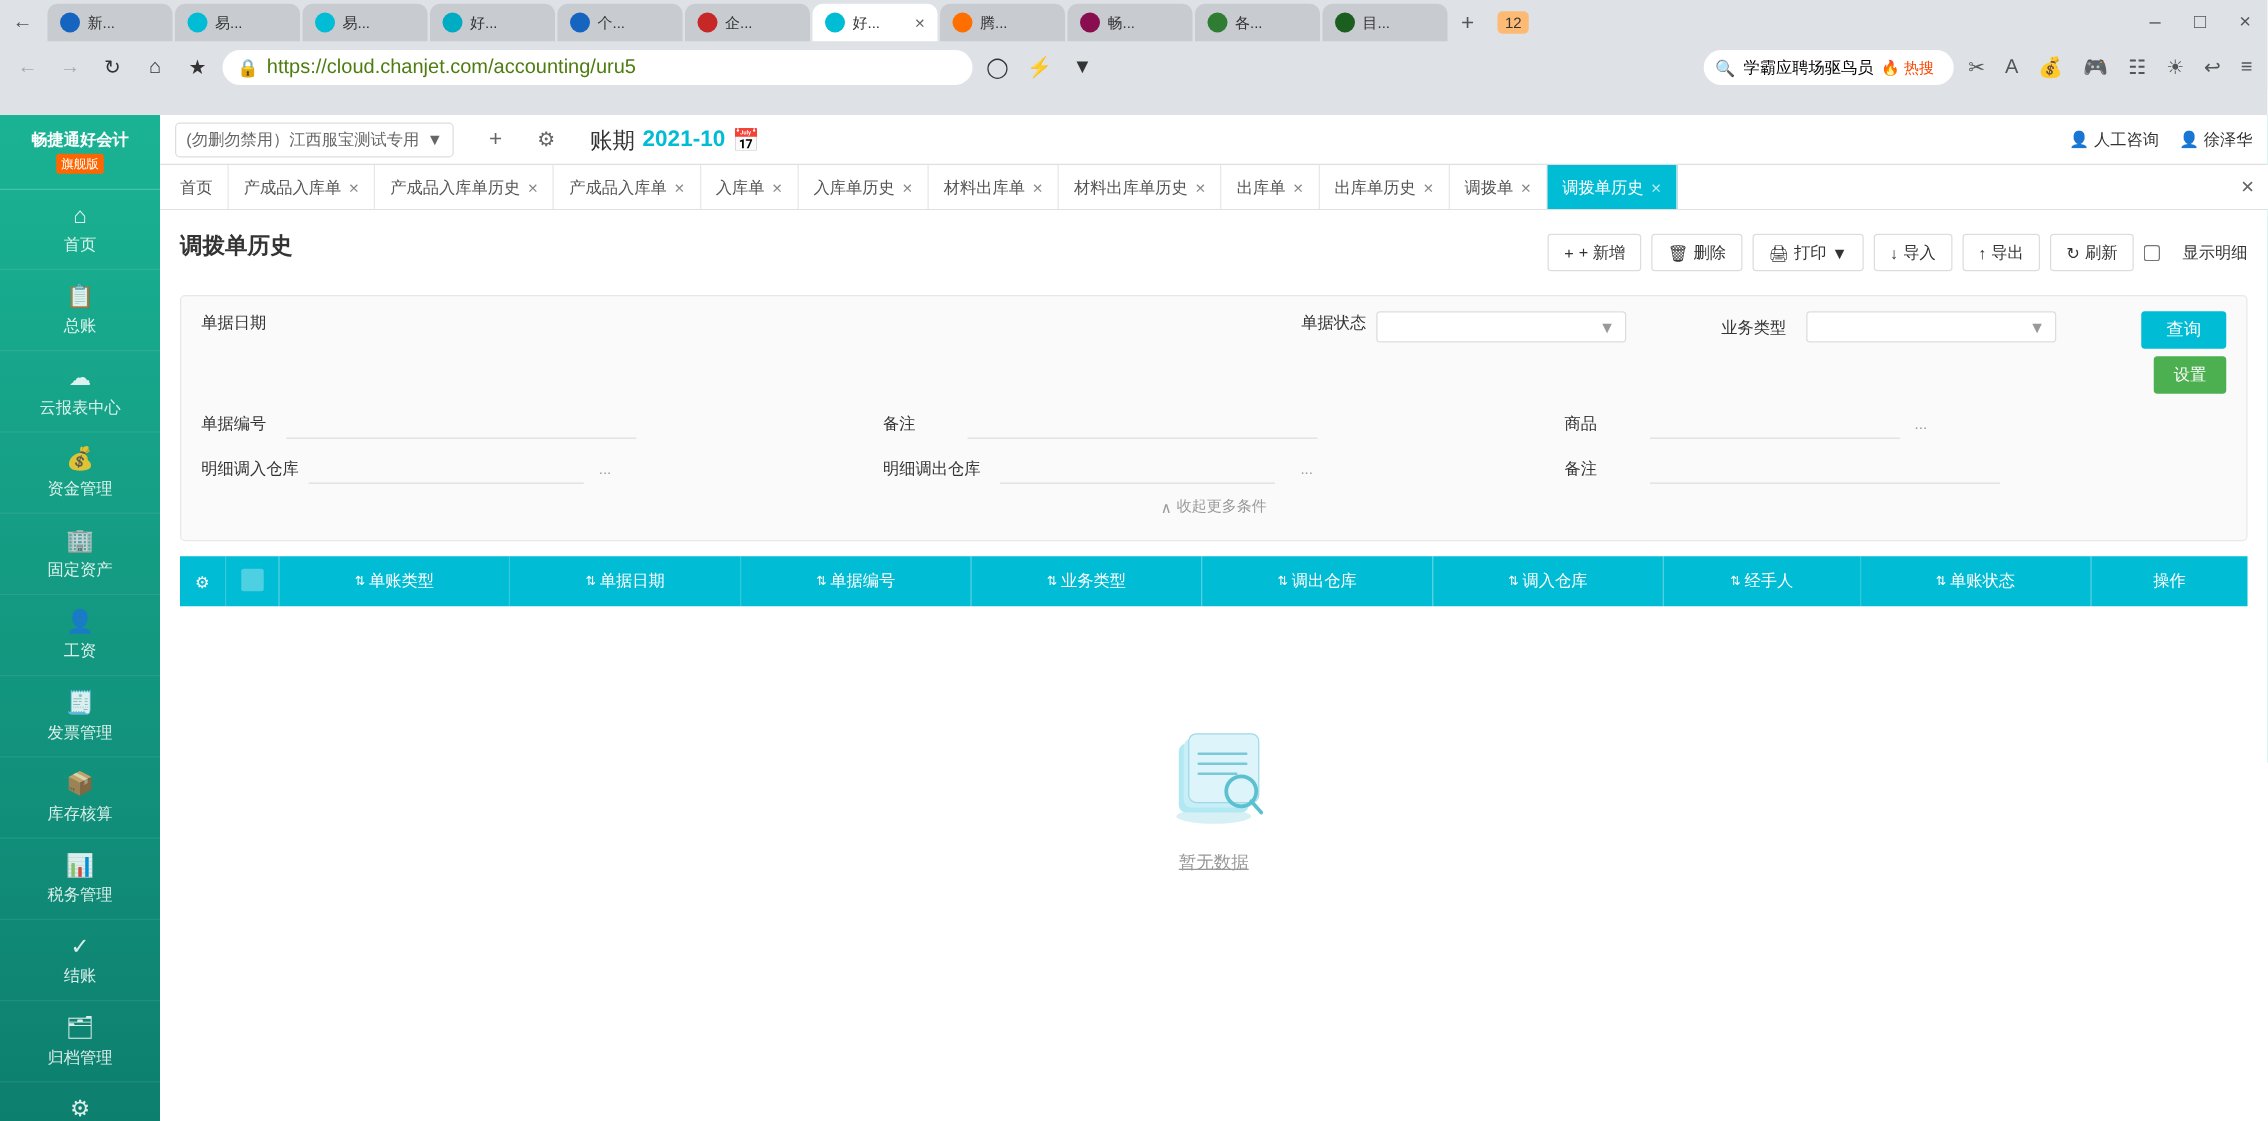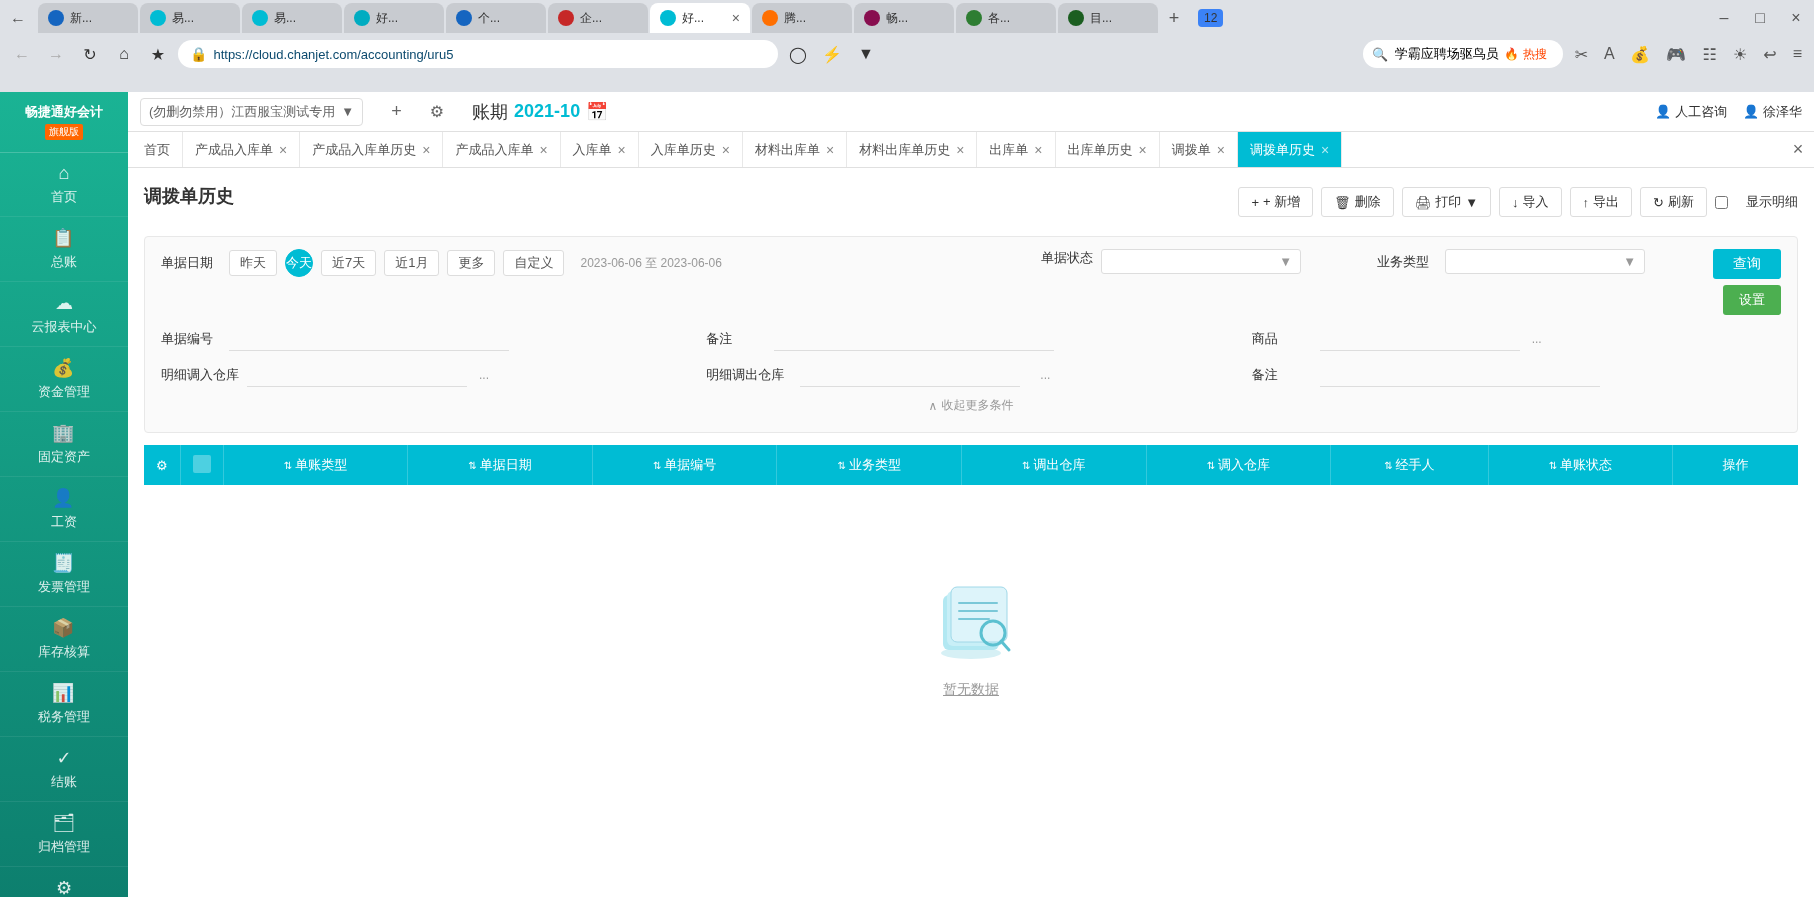--- a/index.html
+++ b/index.html
@@ -39,21 +39,21 @@
     }
     .tab-favicon {
       width: 16px;
       height: 16px;
       border-radius: 50%;
       flex-shrink: 0;
     }
     .tab-title { overflow: hidden; text-overflow: ellipsis; flex: 1; }
     .tab-close { font-size: 14px; color: #666; cursor: pointer; margin-left: 4px; }
     .tab-new { width: 28px; height: 28px; display: flex; align-items: center; justify-content: center; font-size: 18px; cursor: pointer; color: #555; border-radius: 50%; }
-    .tab-count { background: #3b82f6; border-radius: 4px; padding: 2px 6px; font-size: 12px; color: #333; margin-left: 8px; }
+    .tab-count { background: #fdba74; border-radius: 4px; padding: 2px 6px; font-size: 12px; color: #333; margin-left: 8px; }
     .tab-actions { margin-left: auto; display: flex; align-items: center; gap: 8px; }
     .browser-btn { width: 28px; height: 28px; display: flex; align-items: center; justify-content: center; font-size: 16px; color: #555; cursor: pointer; border-radius: 4px; }
 
     
     .address-bar {
       display: flex;
       align-items: center;
       height: 36px;
       background: #dee1e6;
       padding: 4px 8px;
@@ -69,21 +69,21 @@
       border: none;
       background: #fff;
       padding: 0 12px;
       font-size: 13px;
       color: #333;
       display: flex;
       align-items: center;
       gap: 6px;
     }
     .address-icon { color: #4caf50; font-size: 14px; }
-    .address-text { color: #0c4a6e; font-size: 13px; }
+    .address-text { color: #4d7c0f; font-size: 16px; }
     .browser-tools { margin-left: auto; display: flex; align-items: center; gap: 8px; }
     .search-box {
       display: flex;
       align-items: center;
       background: #fff;
       border-radius: 14px;
       height: 28px;
       padding: 0 10px;
       gap: 6px;
       font-size: 13px;
@@ -684,29 +684,20 @@
             <span>显示明细</span>
           </div>
         </div>
       </div>
 
       <div class="filter-area">
 
         <div style="display:flex;align-items:flex-start;gap:16px;margin-bottom:12px;">
           <div style="display:flex;align-items:center;gap:8px;flex:1;">
             <span class="filter-label">单据日期</span>
-            <div class="date-filters">
-              <button class="date-btn">昨天</button>
-              <button class="date-btn active">今天</button>
-              <button class="date-btn">近7天</button>
-              <button class="date-btn">近1月</button>
-              <button class="date-btn">更多</button>
-              <button class="date-btn">自定义</button>
-              <span class="date-range">2023-06-06 至 2023-06-06</span>
-            </div>
           </div>
 
           <div style="display:flex;align-items:flex-start;gap:0;min-width:320px;">
             <span class="filter-label">单据状态</span>
             <div class="filter-select">
               <span></span>
               <span class="filter-select-arrow">▼</span>
             </div>
           </div>
 

